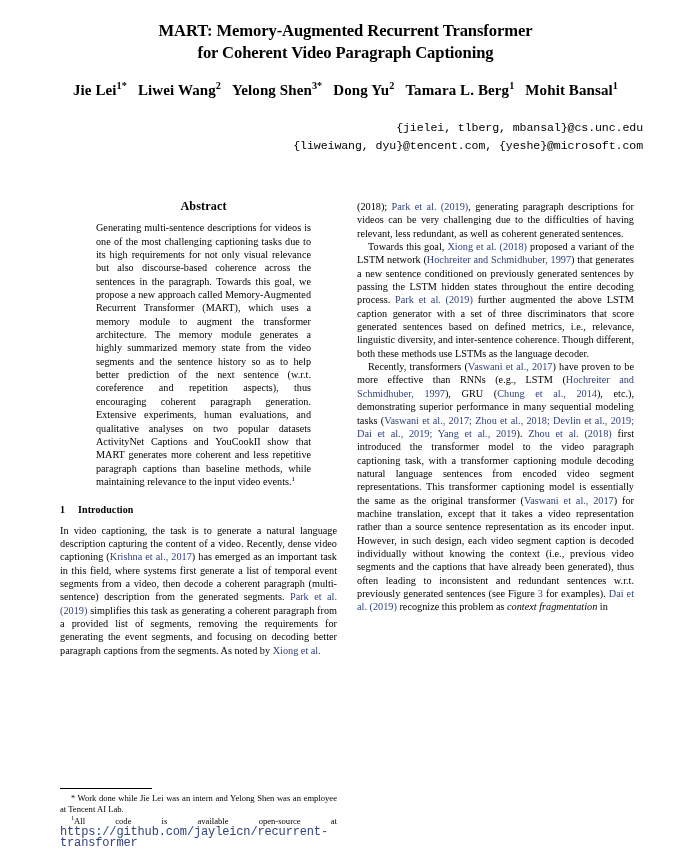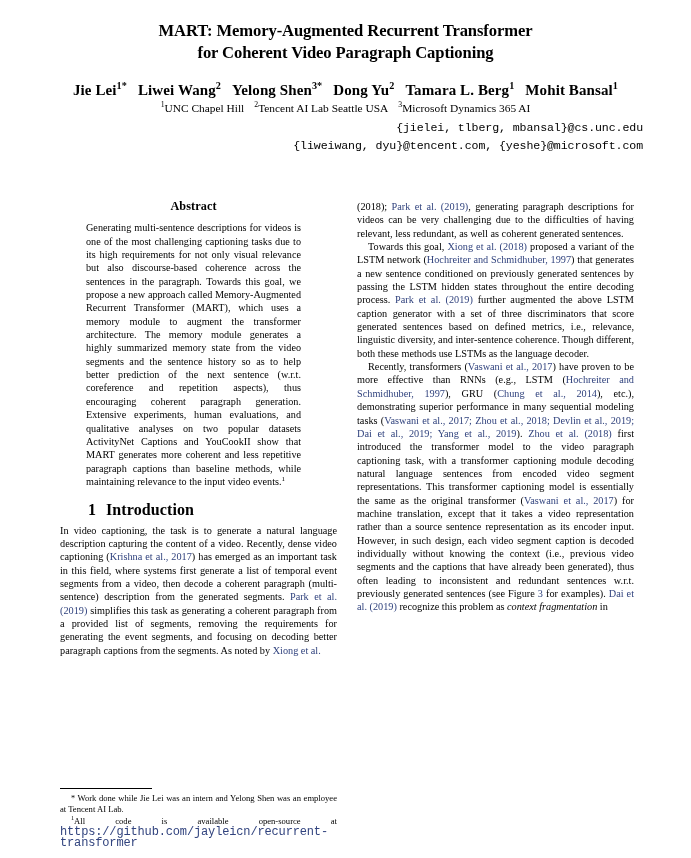--- a/index.html
+++ b/index.html
@@ -86,44 +86,43 @@
     line-height: 13.35px;
     text-align: justify;
     text-justify: inter-word;
     -webkit-hyphens: none;
     hyphens: none;
   }
   .col-left  { left: 60px; }
   .col-right { left: 357px; }
 
   .abstract-wrap {
-    margin-left: 26px;
+    margin-left: 36px;
     margin-right: 28px;
     width: 215px;
   }
   .abstract-heading {
     font-weight: bold;
     font-size: 12.2px;
     text-align: center;
     margin-bottom: 8px;
     letter-spacing: 0.1px;
   }
   .abstract-body {
     text-align: justify;
     line-height: 13.35px;
     font-size: 10.2px;
   }
 
   .section-heading {
     font-weight: bold;
-    font-size: 16px;
+    font-size: 10px;
     margin-top: 15px;
     margin-bottom: 7px;
     letter-spacing: 0.1px;
-    margin-left: 28px;
   }
   .section-heading .num { display: inline-block; width: 18px; }
 
   p.body-par {
     margin: 0;
     text-align: justify;
     text-indent: 0;
   }
   p.body-par.indent { text-indent: 11px; }
 
@@ -165,23 +164,20 @@
     <div class="paper-title">
       <span>MART: Memory-Augmented Recurrent Transformer</span><br>
       <span>for Coherent Video Paragraph Captioning</span>
     </div>
   </div>
 
   <div class="authors-block">
     <div class="author-line">
       <span><span>Jie Lei</span><sup>1</sup><sup>*</sup></span><span class="sp"></span><span><span>Liwei Wang</span><sup>2</sup></span><span class="sp"></span><span><span>Yelong Shen</span><sup>3</sup><sup>*</sup></span><span class="sp"></span><span><span>Dong Yu</span><sup>2</sup></span><span class="sp"></span><span><span>Tamara L. Berg</span><sup>1</sup></span><span class="sp"></span><span><span>Mohit Bansal</span><sup>1</sup></span>
     </div>
-    <div class="affil-line">
-      <span><sup>1</sup><span>UNC Chapel Hill</span></span><span class="sp"></span><span><sup>2</sup><span>Tencent AI Lab Seattle USA</span></span><span class="sp"></span><span><sup>3</sup><span>Microsoft Dynamics 365 AI</span></span>
-    </div>
   </div>
 
   <div class="email-block">
     <div class="email-line">{jielei, tlberg, mbansal}@cs.unc.edu</div>
     <div class="email-line">{liweiwang, dyu}@tencent.com, {yeshe}@microsoft.com</div>
   </div>
 
   <div class="col col-left">
 
     <div class="abstract-wrap">

